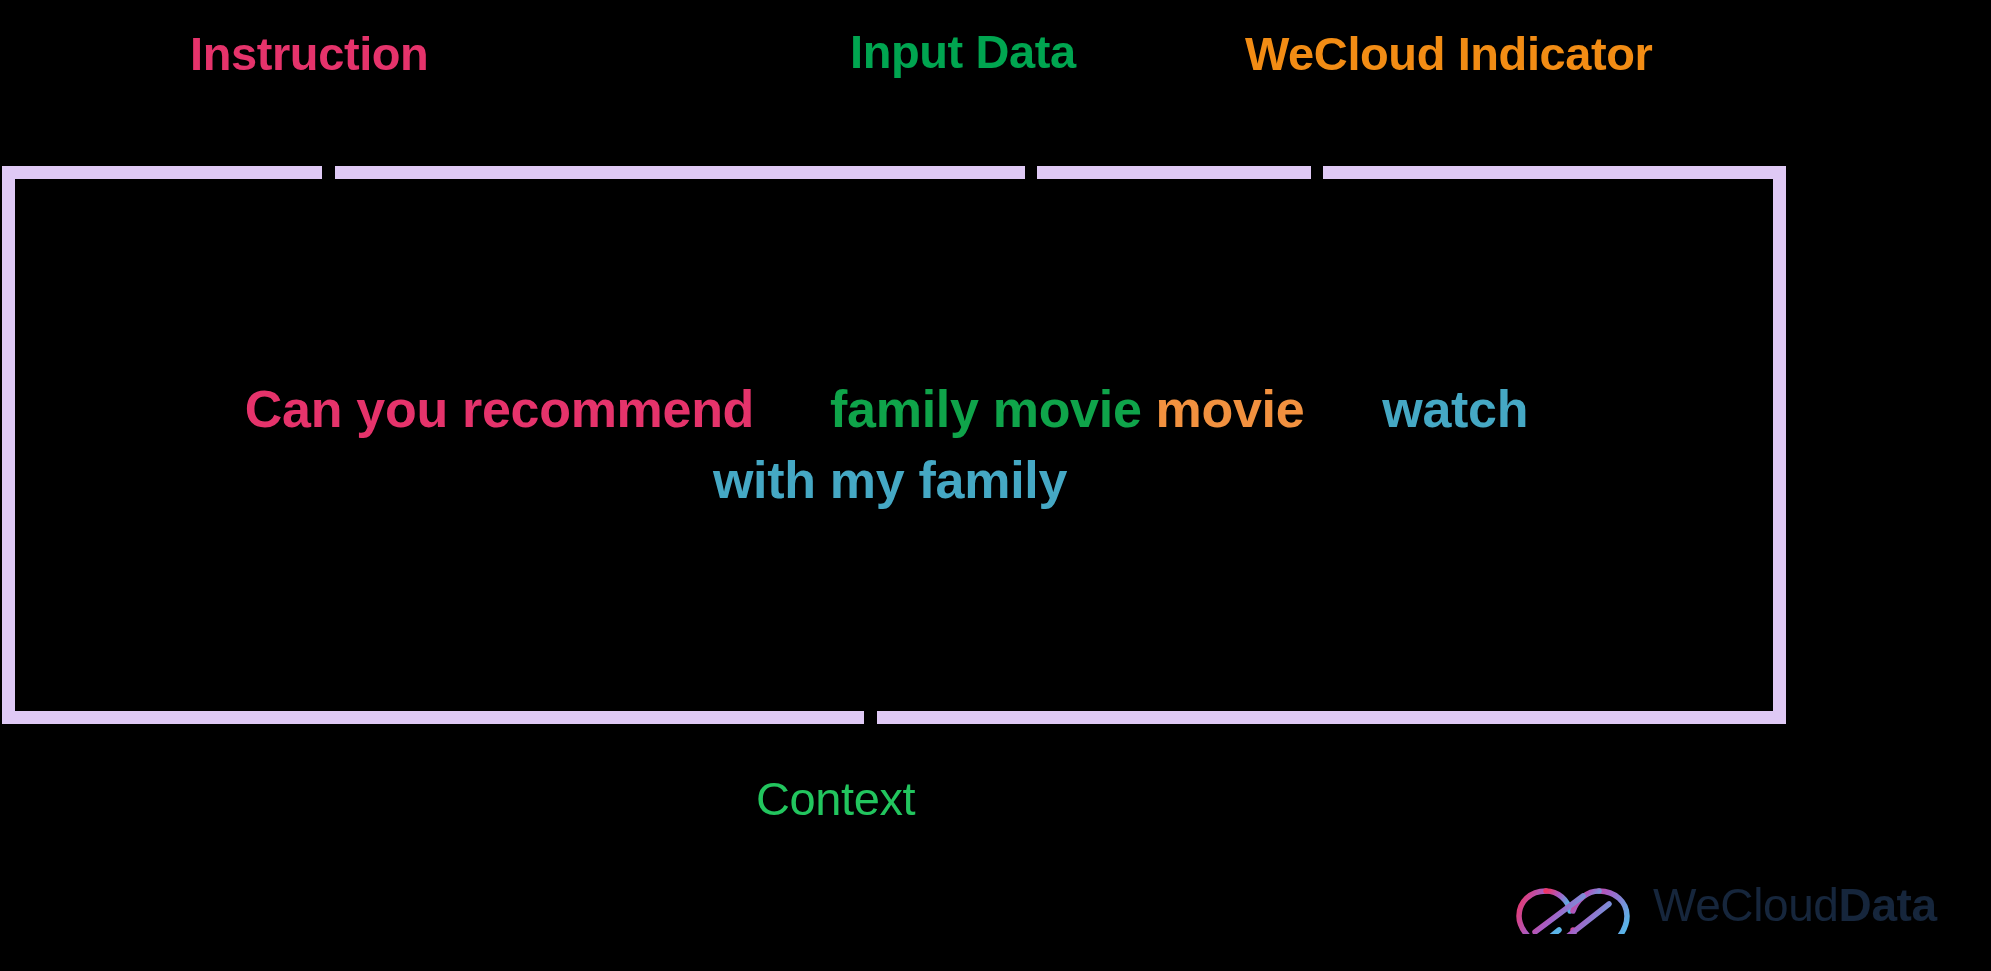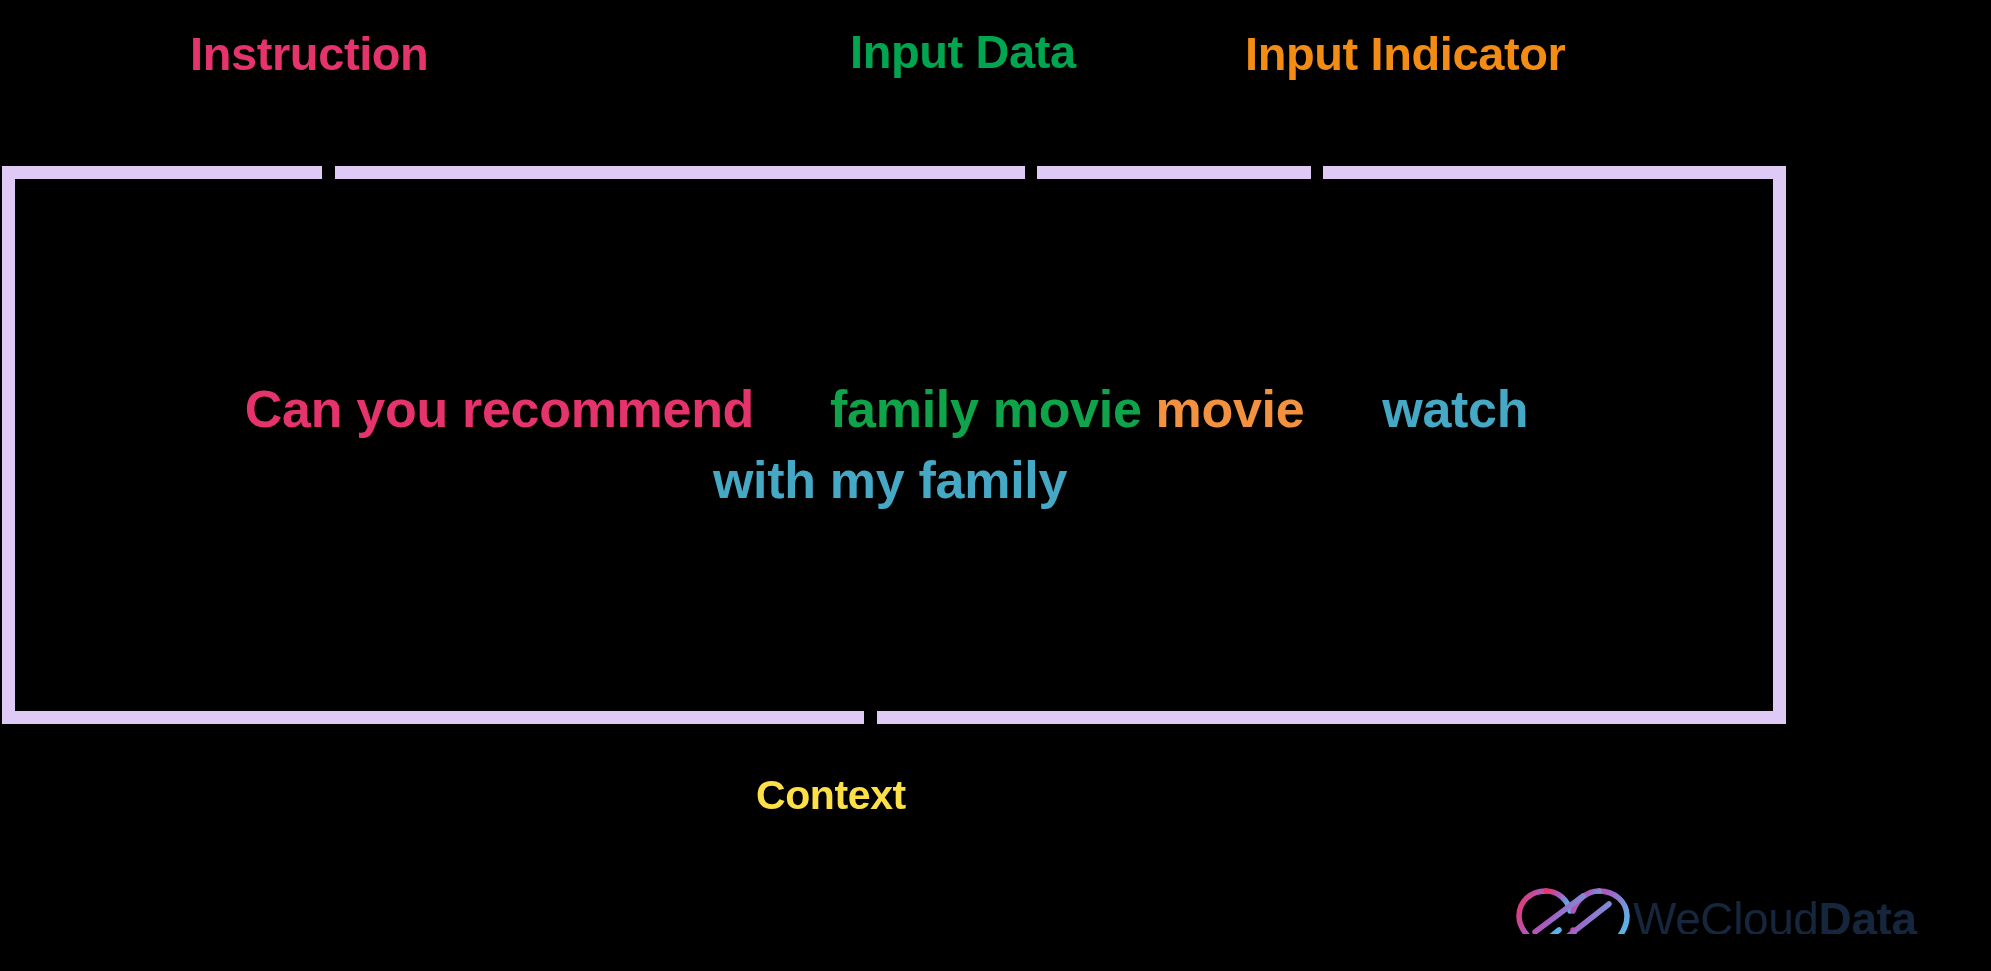--- a/index.html
+++ b/index.html
@@ -31,24 +31,24 @@
   }
   #label-instruction      { left: 190px;  top: 30px;  color: #E5336B; }
   #label-input-data       { left: 850px;  top: 28px;  color: #00A550; }
   #label-output-indicator { left: 1245px; top: 30px;  color: #F28C14; }
 
   
   #label-context {
     position: absolute;
     left: 756px;
     top: 775px;
-    font-weight: 700;
-    font-size: 41px;
+    font-weight: 400;
+    font-size: 47px;
     letter-spacing: -0.4px;
-    color: #fde047;
+    color: #22c55e;
     white-space: nowrap;
     line-height: 1;
   }
 
   
   #frame {
     position: absolute;
     left: 2px;
     top: 166px;
     width: 1784px;
@@ -118,21 +118,21 @@
   #tok-title             { margin-right: 78px; }
   #tok-watch             { margin-right: 15px;  }
   #line-2                { margin-top: 10px; margin-left: -8px; justify-content: flex-end; }
 
   
   #logo {
     position: absolute;
     left: 1513px;
     top: 882px;
     display: flex;
-    align-items: center;
+    gap: 20px;
   }
   #logo-mark { width: 120px; height: 74px; display: block; }
   #logo-text {
     font-size: 46px;
     letter-spacing: -0.4px;
     color: #16263C;
     white-space: nowrap;
     line-height: 1;
   }
   #logo-text .wc-light { font-weight: 400; }
@@ -140,21 +140,21 @@
 </style>
 </head>
 <body>
 
 <div id="stage">
 
   <div class="cat-label" id="label-instruction">Instruction</div>
 
   <div class="cat-label" id="label-input-data">Input Data</div>
 
-  <div class="cat-label" id="label-output-indicator">Input Indicator</div>
+  <div class="cat-label" id="label-output-indicator">WeCloud Indicator</div>
 
   <div id="frame">
     <div class="frame-seg" id="seg-left"></div>
     <div class="frame-seg" id="seg-right"></div>
     <div class="frame-seg seg-top" id="seg-top-1"></div>
     <div class="frame-seg seg-top" id="seg-top-2"></div>
     <div class="frame-seg seg-top" id="seg-top-3"></div>
     <div class="frame-seg seg-top" id="seg-top-4"></div>
     <div class="frame-seg seg-bot" id="seg-bot-1"></div>
     <div class="frame-seg seg-bot" id="seg-bot-2"></div>

